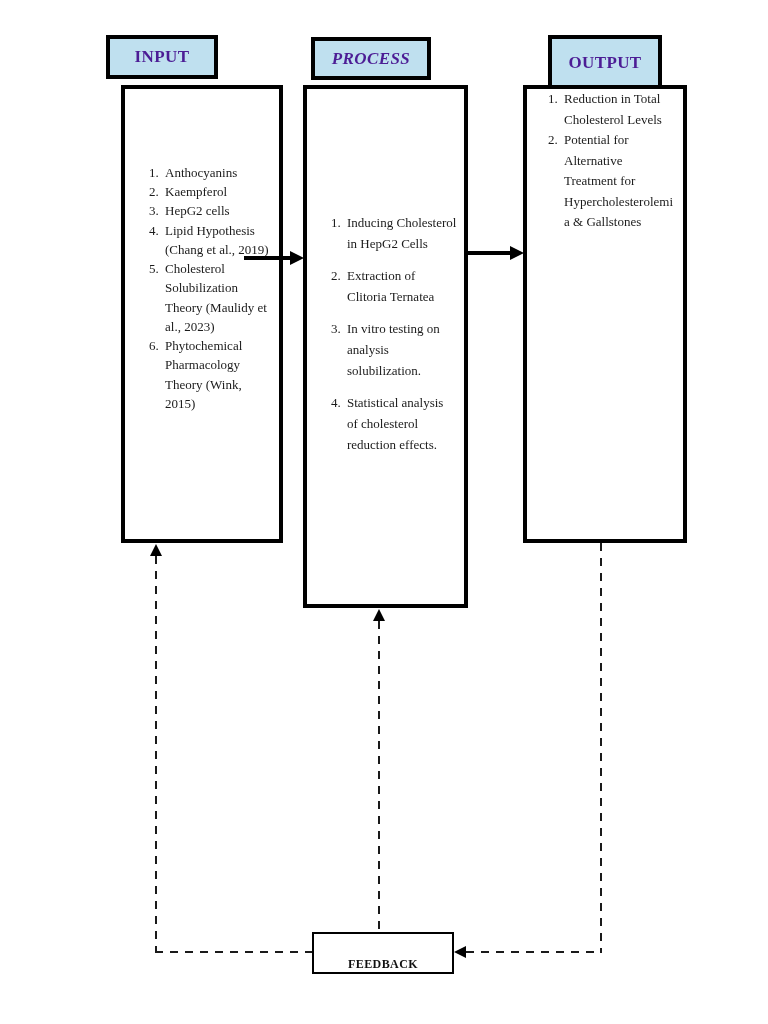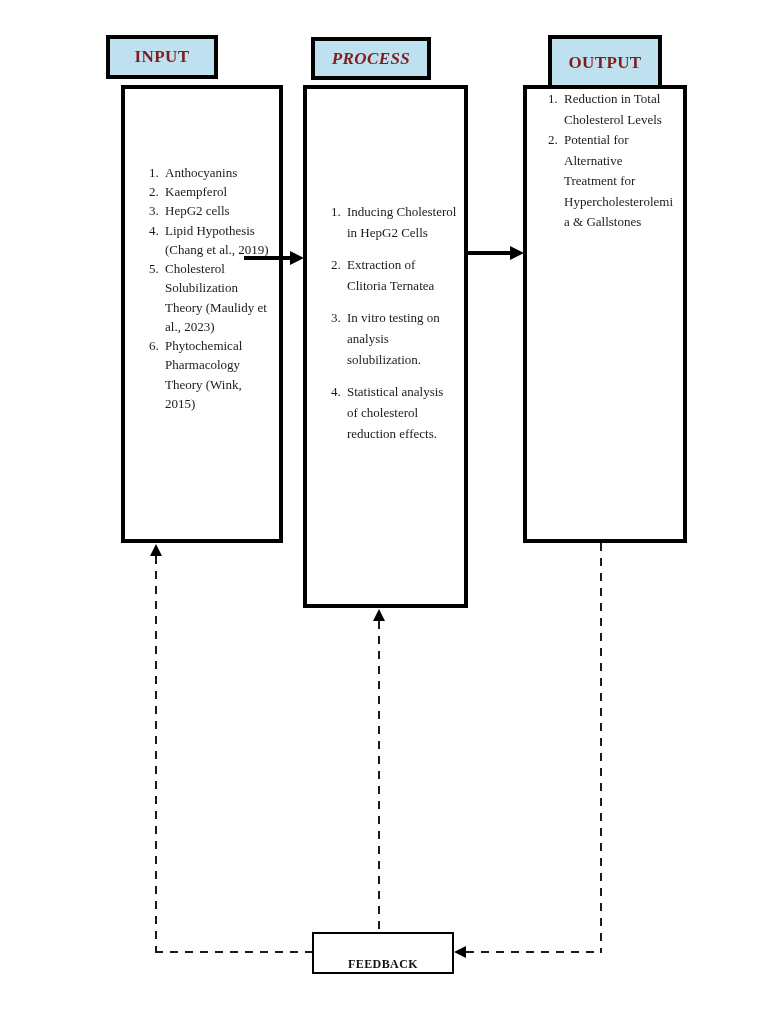--- a/index.html
+++ b/index.html
@@ -20,39 +20,39 @@
     position: absolute;
     box-sizing: border-box;
     border: 4px solid #000000;
     background: #bfe0ef;
     display: flex;
     align-items: center;
     justify-content: center;
     font-weight: bold;
     font-size: 17px;
     letter-spacing: 0.4px;
-    color: #7f1d1d;
+    color: #4c1d95;
   }
   
   .main-box {
     position: absolute;
     box-sizing: border-box;
     border: 4px solid #000000;
     background: #ffffff;
   }
   .main-box ol {
     margin: 0;
     padding-right: 7px;
     color: #1b1b1b;
     font-size: 13px;
   }
   #input-box ol  { padding-top: 74px;  padding-left: 37px; line-height: 1.48; }
   #process-box ol{ padding-top: 112px; padding-left: 37px; line-height: 1.62; }
   #output-box ol { padding-left: 34px; line-height: 1.58; }
-  #process-box li { margin-bottom: 11px; }
+  #process-box li { margin-bottom: 11px; margin-top: 11px; }
   #output-box li  { overflow-wrap: break-word; }
   .main-box li { padding-left: 3px; }
 
   
   .solid-line {
     position: absolute;
     background: #000000;
     height: 4px;
   }
   .tri-right {

